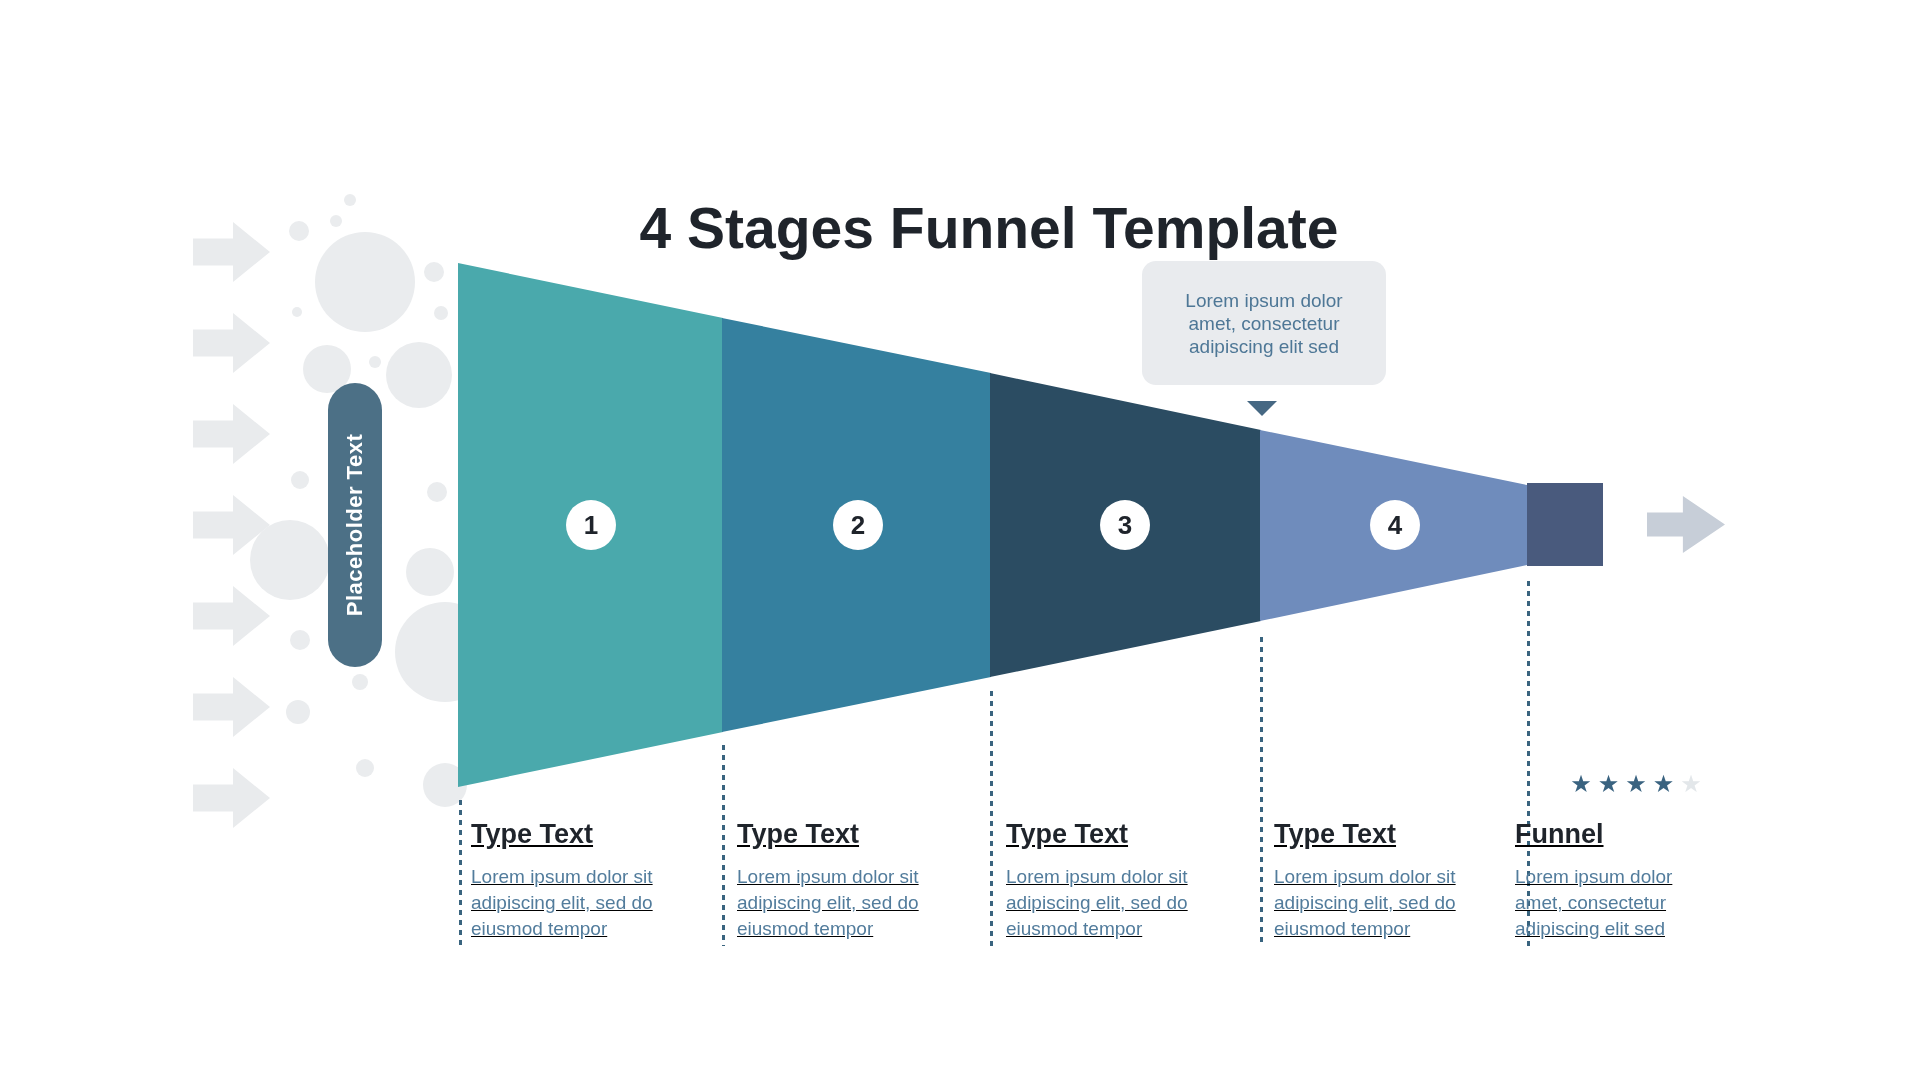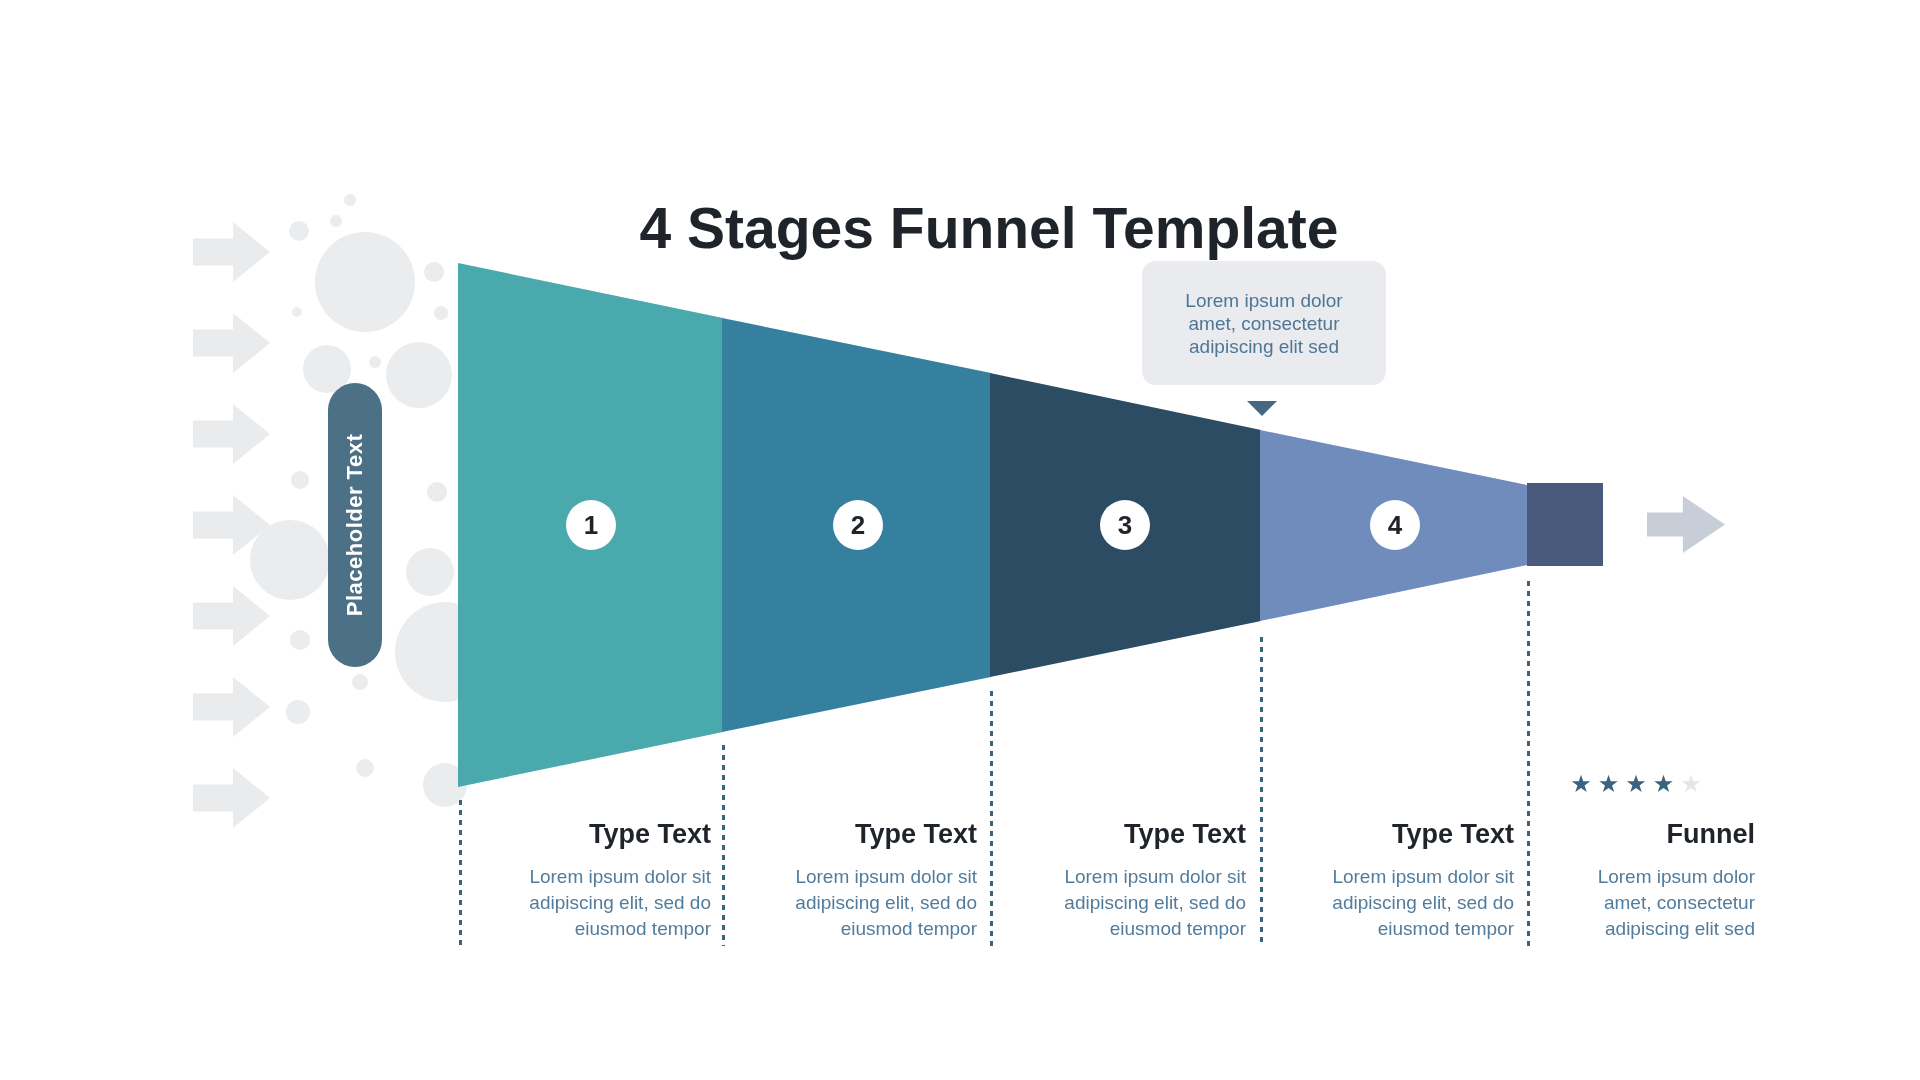--- a/index.html
+++ b/index.html
@@ -50,21 +50,21 @@
     position:absolute;left:1247px;top:401px;width:0;height:0;
     border-left:15px solid transparent;border-right:15px solid transparent;
     border-top:15px solid #466883;
   }
   
   .dotted{
     position:absolute;width:3px;
     background-image:repeating-linear-gradient(to bottom,#39647F 0 5px,transparent 5px 10px);
   }
   
-  .col{position:absolute;top:818px;width:240px;text-align:right;}
+  .col{position:absolute;top:818px;width:240px;text-align:left;text-decoration:underline;}
   .col-heading{font-size:27px;line-height:32px;font-weight:bold;color:#1F242B;margin:0 0 14px;}
   .col-body{font-size:19px;line-height:26px;color:#527C9C;white-space:pre-line;margin:0;}
   .stars{
     position:absolute;left:1556px;top:772px;width:160px;
     display:flex;justify-content:center;gap:6px;
   }
   .star{font-size:24px;line-height:24px;}
 </style>
 </head>
 <body>

